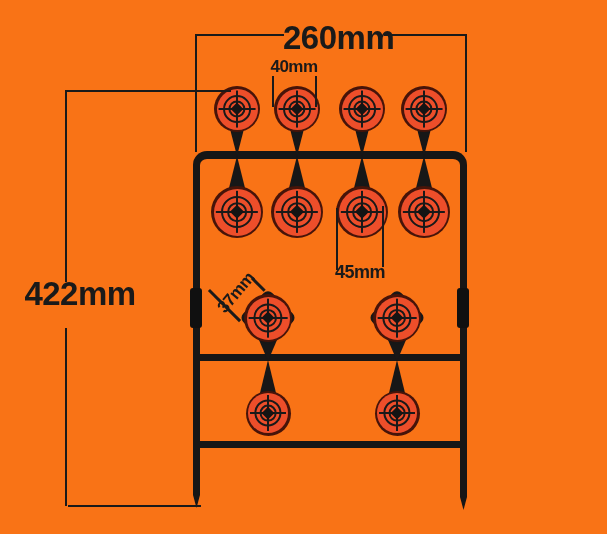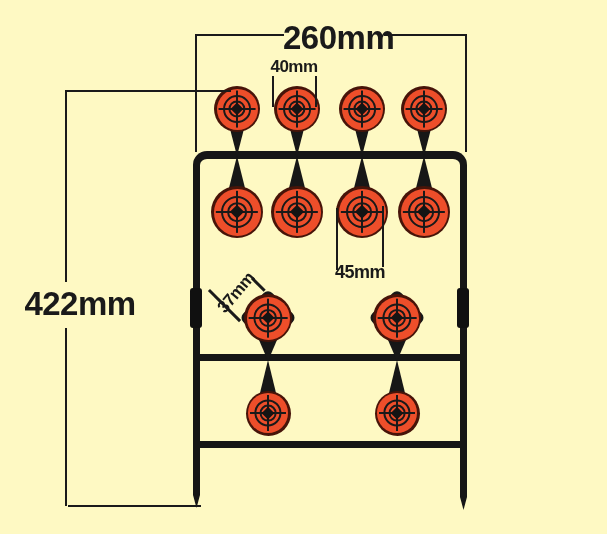--- a/index.html
+++ b/index.html
@@ -1,17 +1,17 @@
 <!DOCTYPE html>
 <html><head>
 <meta charset="utf-8">
 <style>
   html,body{margin:0;padding:0;background:#fff;}
   .canvas{
-    position:relative; width:607px; height:534px; background:#fef9c3;
+    position:relative; width:607px; height:534px; background:#f97316;
     font-family:"Liberation Sans", sans-serif; color:#1a1a1a; overflow:hidden;
   }
   
   .dline{position:absolute; background:#1a1a1a;}
   .dim-label{
     position:absolute; text-align:center; font-weight:700; color:#1a1a1a;
     letter-spacing:-0.5px; line-height:1; white-space:nowrap;
   }
   .dim-big{font-size:33px;}
   .dim-small{font-size:17px;}
@@ -193,21 +193,21 @@
   <div class="dline anno" style="left: 196px; top: 34px; width: 88px; height: 2px; background: rgb(26, 26, 26);"></div>
   <div class="dline anno" style="left: 384px; top: 34px; width: 82px; height: 2px; background: rgb(26, 26, 26);"></div>
   <div class="dline anno" style="left: 195px; top: 34px; width: 2px; height: 118px; background: rgb(26, 26, 26);"></div>
   <div class="dline anno" style="left: 465px; top: 34px; width: 2px; height: 118px; background: rgb(26, 26, 26);"></div>
   <div class="dim-label dim-big anno" style="left:283px; top:21px; width:102px;">260mm</div>
 
   <div class="dline anno" style="left: 65px; top: 90px; width: 166px; height: 2px; background: rgb(26, 26, 26);"></div>
   <div class="dline anno" style="left: 65px; top: 92px; width: 2px; height: 190px; background: rgb(26, 26, 26);"></div>
   <div class="dline anno" style="left: 65px; top: 328px; width: 2px; height: 178px; background: rgb(26, 26, 26);"></div>
   <div class="dline anno" style="left: 68px; top: 505px; width: 133px; height: 2px; background: rgb(26, 26, 26);"></div>
-  <div class="dim-label dim-big anno" style="left:20px; top:287px; width:120px;">422mm</div>
+  <div class="dim-label dim-big anno" style="left:20px; top:277px; width:120px;">422mm</div>
 
   <div class="dim-label dim-small anno" style="left:264px; top:58px; width:60px;">40mm</div>
   <div class="dline anno" style="left: 272px; top: 76px; width: 2px; height: 31px; background: rgb(26, 26, 26);"></div>
   <div class="dline anno" style="left: 315px; top: 76px; width: 2px; height: 31px; background: rgb(26, 26, 26);"></div>
 
   <div class="dline anno" style="left: 336px; top: 208px; width: 2px; height: 62px; background: rgb(26, 26, 26);"></div>
   <div class="dline anno" style="left: 382px; top: 206px; width: 2px; height: 61px; background: rgb(26, 26, 26);"></div>
   <div class="dim-label dim-small anno" style="left:330px; top:263px; width:60px; font-size:18px;">45mm</div>
 
   <div class="dline tick45 anno" style="left: 210px; top: 289px; width: 44px; height: 3px; background: rgb(26, 26, 26);"></div>

